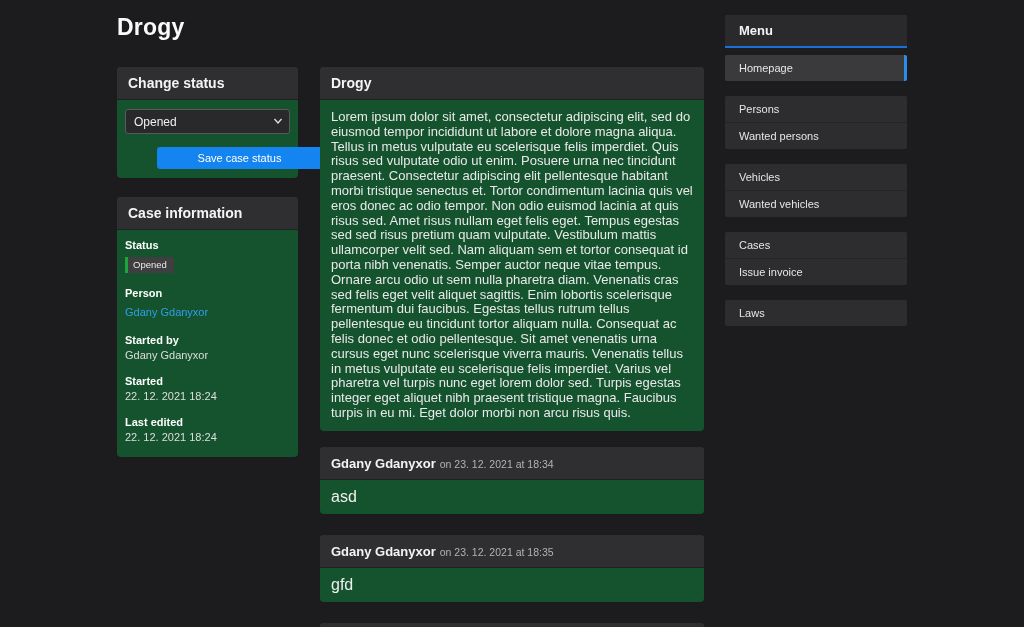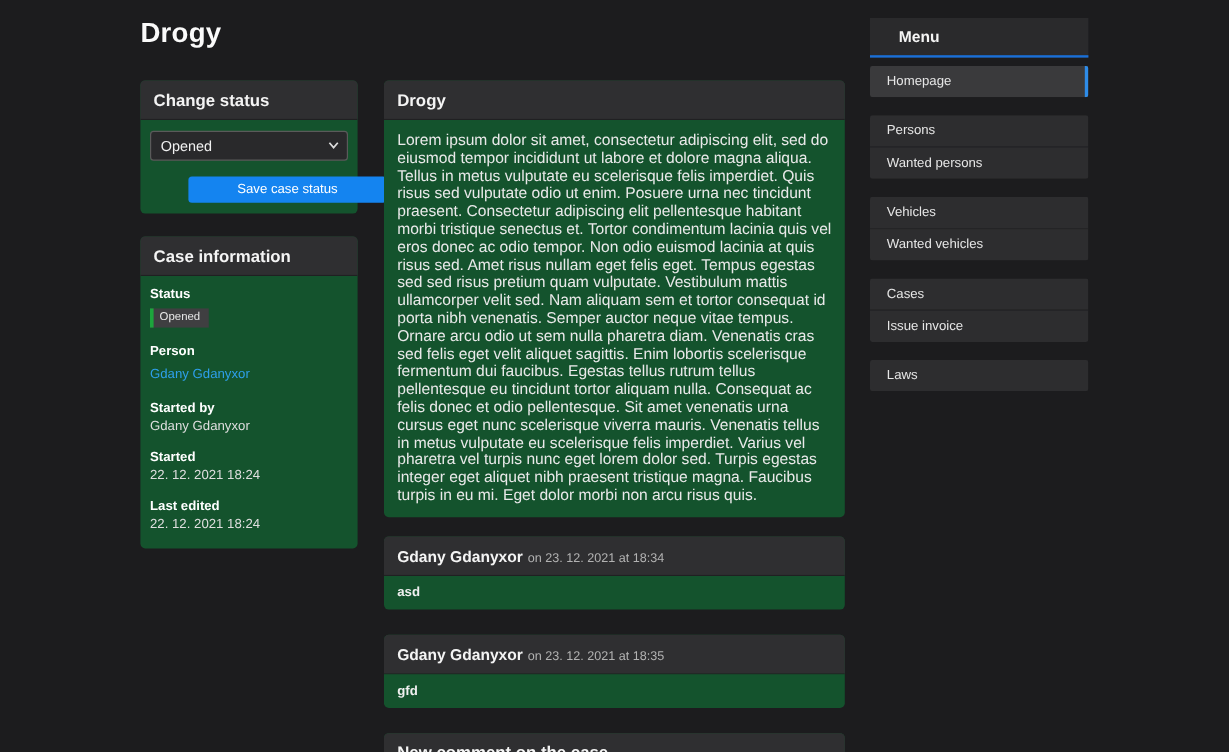--- a/index.html
+++ b/index.html
@@ -62,33 +62,33 @@
     border-left:3px solid var(--badge-green,#1ca53c);
   }
 
   
   .case-text { font-size:13px; line-height:14.8px; color:#e9e9e9; }
 
   
   .comment-card { margin-bottom:21px; }
   .comment-author { font-size:13px; font-weight:bold; color:#f4f4f4; }
   .comment-time { font-size:10.5px; font-weight:normal; color:#b2b2b2; margin-left:4px; }
-  .comment-body { padding:8px 11px; font-size:11px; font-weight:bold; color:#f0f0f0; }
+  .comment-body { padding:8px 11px; font-size:16px; font-weight:normal; color:#f0f0f0; }
 
   
   .new-comment-textarea {
     width:100%; height:92px; resize:none;
     background:#414143; color:#f0f0f0;
     border:1px solid #6a6a6a; border-radius:3px;
     font-family:inherit; font-size:12px; padding:6px; outline:none;
   }
 
   
   .menu-header {
-    background:#2a2a2c; padding:8px 24px;
+    background:#2a2a2c; padding:8px 14px;
     font-size:13px; font-weight:bold; color:#f4f4f4;
     border-bottom:2px solid var(--menu-accent,#1a6fd8);
     margin-bottom:7px;
   }
   .menu-group { margin-bottom:15px; border-radius:2px; overflow:hidden; }
   .menu-item {
     background:#2d2d2f; padding:7px 14px;
     font-size:11px; color:#e6e6e6; cursor:pointer;
   }
   .menu-item + .menu-item { border-top:1px solid #242426; }

